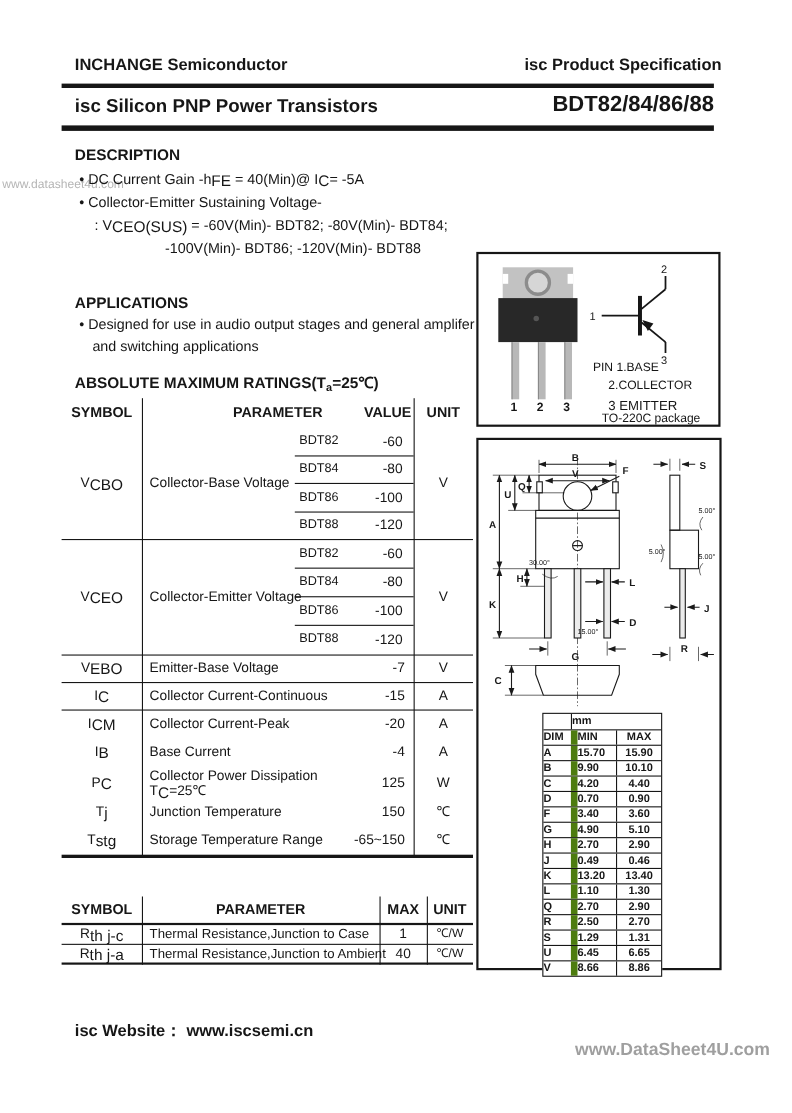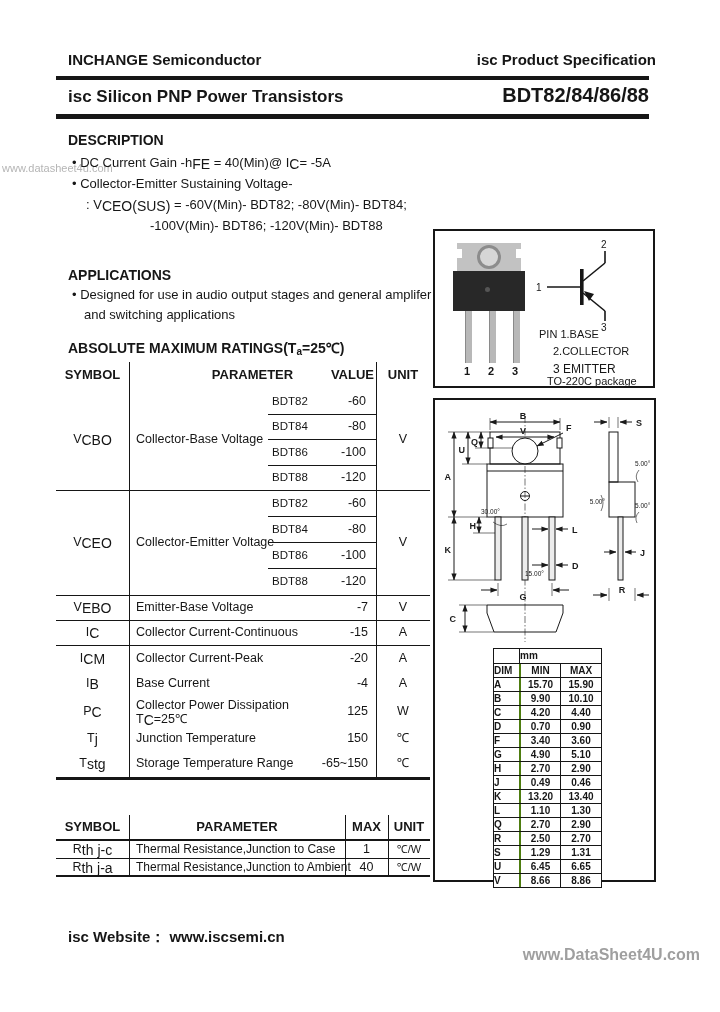--- a/index.html
+++ b/index.html
@@ -13,21 +13,21 @@
   .sb{font-size:14px;vertical-align:-2px}
   .sbh{font-size:10px;vertical-align:-2px}
   .f13{font-size:13px}
   .f12{font-size:12.5px}
   .box{position:absolute;border:2px solid #161616;background:#fff}
   .dimtable{position:absolute;left:58px;top:248px;width:107px;border:1.5px solid #161616;
             font-weight:bold;font-size:10px;background:#fff;color:#161616}
   .dtr{display:flex;height:13px;line-height:13px;border-top:1px solid #161616}
   .dtr.nt{border-top:none}
   .dtc1{width:25px;text-align:left;box-sizing:border-box}
-  .dtc2{width:41px;text-align:center;border-left:2px solid #4d7c0f;box-sizing:border-box}
+  .dtc2{width:41px;text-align:left;border-left:6px solid #4d7c0f;box-sizing:border-box}
   .dtc3{flex:1;text-align:center;border-left:1px solid #161616;box-sizing:border-box}
   svg text{font-family:"Liberation Sans",sans-serif}
 </style>
 </head>
 <body>
 
 <div class="page">
 
   <div class="abs b" style="left:68px;top:51px;font-size:15px">INCHANGE Semiconductor</div>
   <div class="abs b r" style="left:400px;top:51px;width:256px;font-size:15px">isc Product Specification</div>

